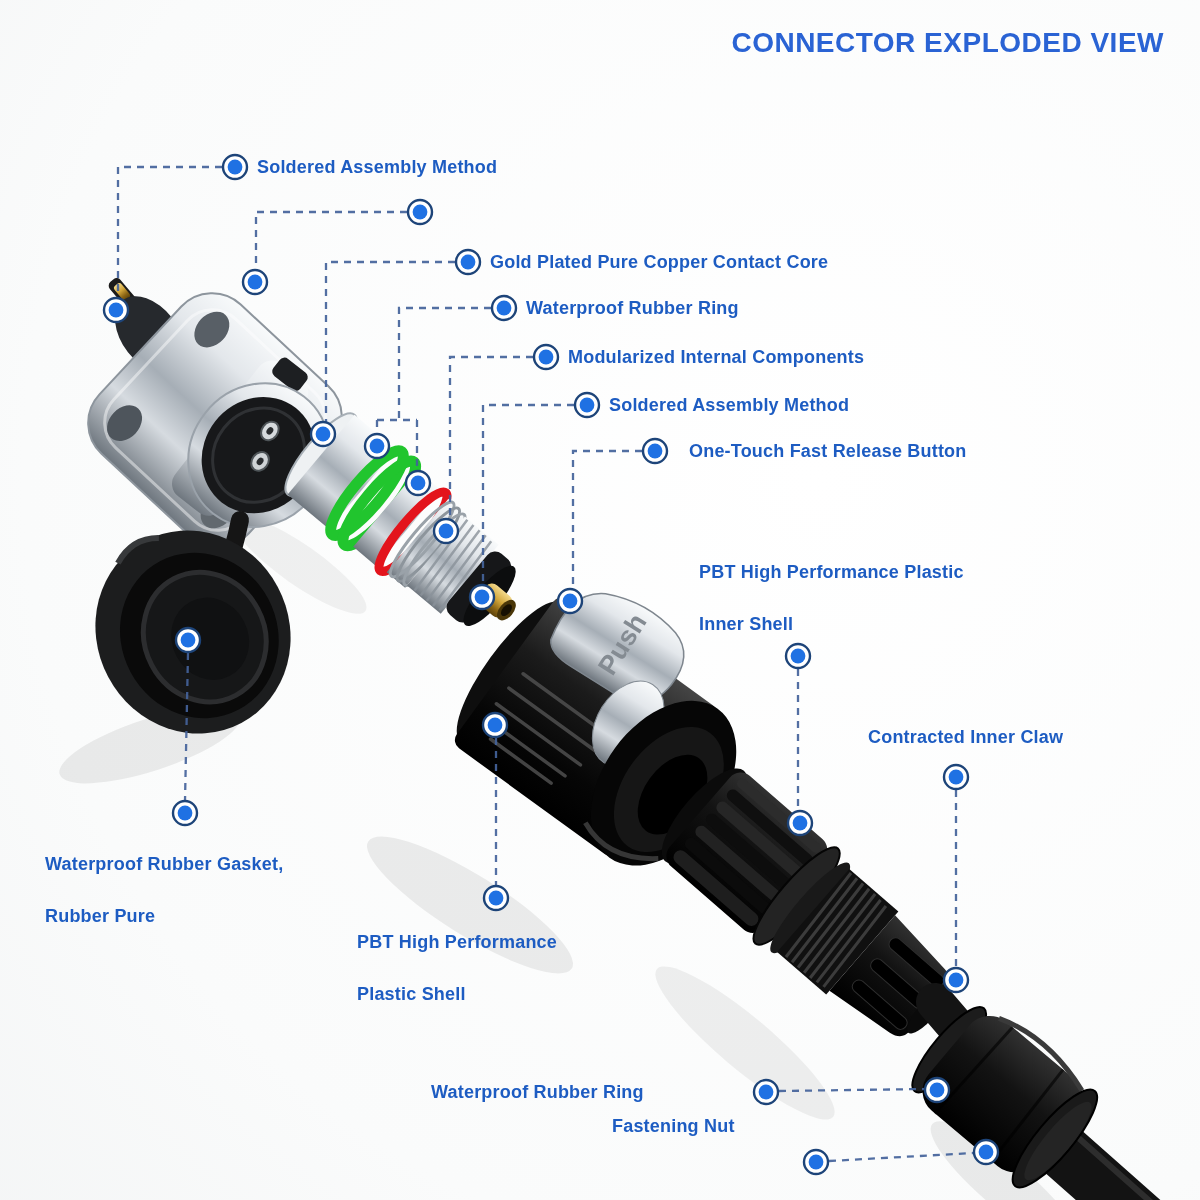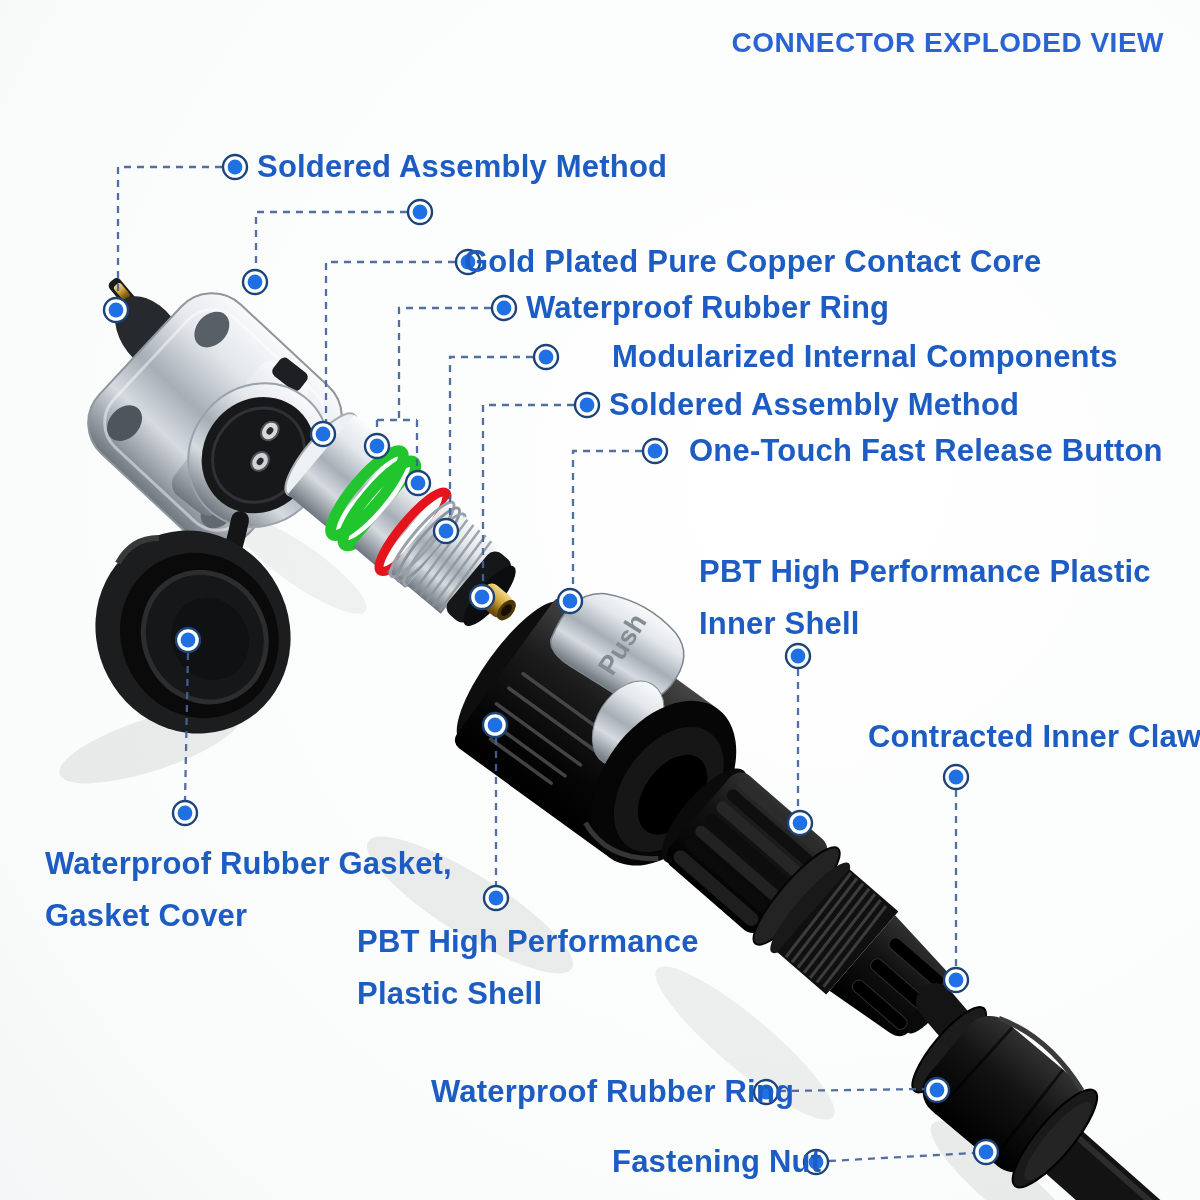--- a/index.html
+++ b/index.html
@@ -11,21 +11,21 @@
   svg.scene{position:absolute;left:0;top:0;width:1200px;height:1200px;}
   .title{
     position:absolute;top:27px;right:36px;
     font-family:"Liberation Sans", sans-serif;
     font-size:28px;font-weight:bold;letter-spacing:0.5px;
     color:#2a63d4;white-space:nowrap;
   }
   .label{
     position:absolute;
     font-family:"Liberation Sans", sans-serif;
-    font-size:31px;font-weight:bold;letter-spacing:0.2px;
+    font-size:18px;font-weight:bold;letter-spacing:0.2px;
     color:#1d5cc2;white-space:nowrap;line-height:32px;
   }
   .label.two-line{line-height:52px;}
   .label span{display:block;}
 </style>
 </head>
 <body>
 
 <div class="stage">
 
@@ -221,34 +221,34 @@
     <use href="#dotSym" x="188" y="640"></use>
     <use href="#dotSym" x="495" y="725"></use>
     <use href="#dotSym" x="937" y="1090"></use>
     <use href="#dotSym" x="986" y="1152"></use>
   </g>
 </svg>
 
 <div class="title">CONNECTOR EXPLODED VIEW</div>
 
 <div class="label" style="left:257px;top:151px;">Soldered Assembly Method</div>
-<div class="label" style="left:464px;top:246px;text-align:right;">Gold Plated Pure Copper Contact Core</div>
+<div class="label" style="left:490px;top:246px;text-align:right;">Gold Plated Pure Copper Contact Core</div>
 <div class="label" style="left:526px;top:292px;">Waterproof Rubber Ring</div>
-<div class="label" style="left:568px;top:341px;margin-left:44px;">Modularized Internal Components</div>
+<div class="label" style="left:568px;top:341px;">Modularized Internal Components</div>
 <div class="label" style="left:609px;top:389px;">Soldered Assembly Method</div>
 <div class="label" style="left:689px;top:435px;">One-Touch Fast Release Button</div>
 <div class="label two-line" style="left:699px;top:546px;">
   <span>PBT High Performance Plastic</span>
   <span>Inner Shell</span>
 </div>
 <div class="label" style="left:868px;top:721px;">Contracted Inner Claw</div>
 <div class="label two-line" style="left:45px;top:838px;">
   <span>Waterproof Rubber Gasket,</span>
-  <span>Gasket Cover</span>
+  <span>Rubber Pure</span>
 </div>
 <div class="label two-line" style="left:357px;top:916px;">
   <span>PBT High Performance</span>
   <span>Plastic Shell</span>
 </div>
 <div class="label" style="left:431px;top:1076px;">Waterproof Rubber Ring</div>
-<div class="label" style="left:612px;top:1146px;">Fastening Nut</div>
+<div class="label" style="left:612px;top:1110px;">Fastening Nut</div>
 
 </div>
 
 </body></html>

